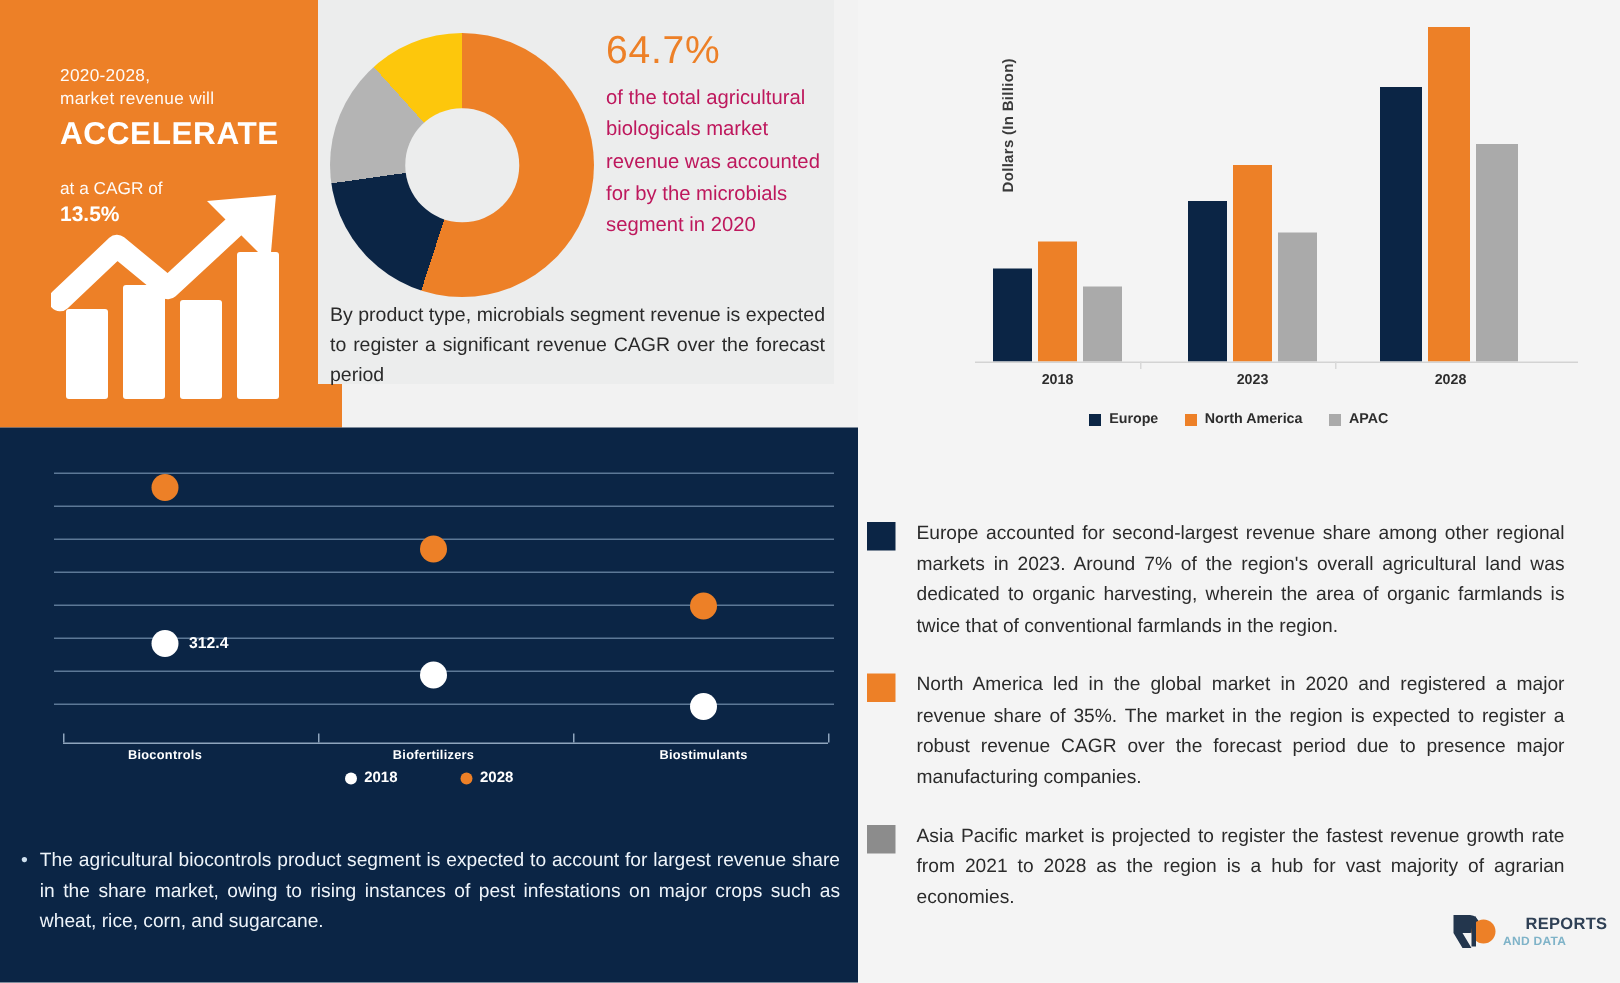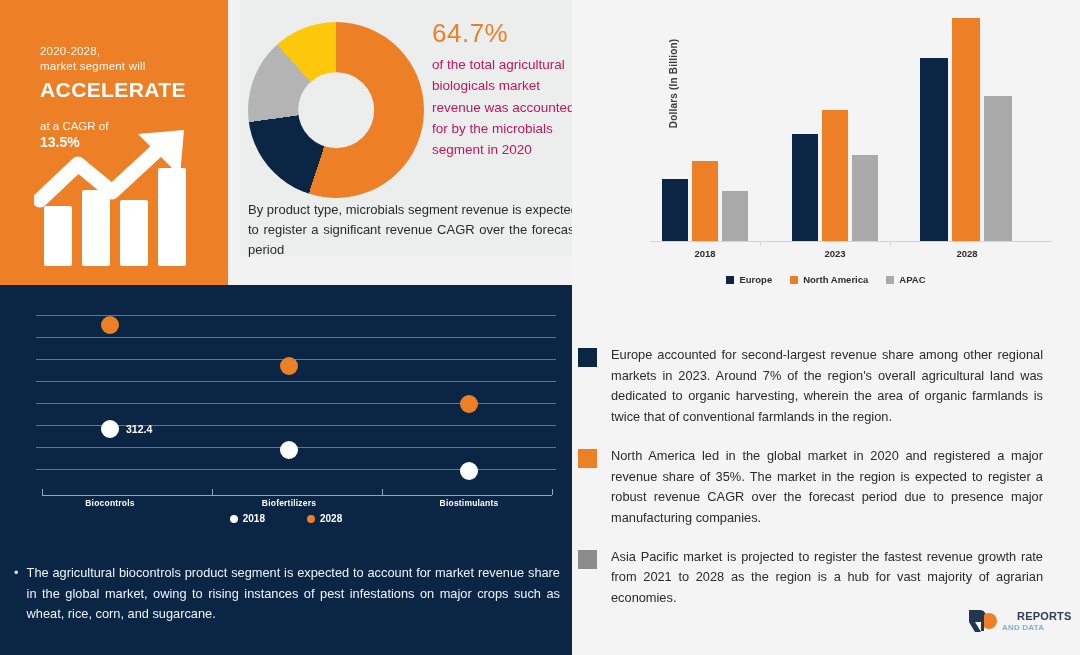--- a/index.html
+++ b/index.html
@@ -13,21 +13,21 @@
   .accel-panel{position:absolute;left:0;top:0;width:228px;height:285px;background:#ED8027;overflow:hidden;}
   .accel-text{position:absolute;left:40px;top:44px;width:180px;color:#ffffff;line-height:1.25;}
   .accel-l1{font-size:11.5px;letter-spacing:.2px;opacity:.97;}
   .accel-l2{font-size:11.5px;letter-spacing:.2px;opacity:.97;margin-top:1px;}
   .accel-big{font-size:21px;font-weight:bold;letter-spacing:.4px;margin-top:3px;}
   .accel-l3{font-size:11.5px;margin-top:16px;opacity:.97;}
   .accel-cagr{font-size:14px;font-weight:bold;margin-top:1px;}
   .accel-graphic{position:absolute;left:34px;top:128px;width:180px;height:140px;}
 
   
-  .donut-panel{position:absolute;left:240px;top:0;width:344px;height:256px;background:#eceded;}
+  .donut-panel{position:absolute;left:212px;top:0;width:344px;height:256px;background:#eceded;}
   .donut-wrap{position:absolute;left:8px;top:22px;width:176px;height:176px;}
   .donut{position:absolute;inset:0;border-radius:50%;
     background:conic-gradient(
       #ED8027 0deg 198deg,
       #0B2545 198deg 262deg,
       #b4b4b4 262deg 318deg,
       #FDC70C 318deg 360deg);
   }
   .donut-hole{position:absolute;left:50%;top:50%;transform:translate(-50%,-50%);
     width:43%;height:43%;border-radius:50%;background:#eceded;}
@@ -90,21 +90,21 @@
 </head>
 <body>
 
 <div class="canvas">
 
   <div class="left-col">
 
     <div class="accel-panel">
       <div class="accel-text">
         <div class="accel-l1">2020-2028,</div>
-        <div class="accel-l2">market segment will</div>
+        <div class="accel-l2">market revenue will</div>
         <div class="accel-big">ACCELERATE</div>
         <div class="accel-l3">at a CAGR of</div>
         <div class="accel-cagr">13.5%</div>
       </div>
       <div class="accel-graphic">
         <svg viewBox="0 0 180 140" width="180" height="140" aria-hidden="true">
           <g fill="#ffffff">
             <rect x="10" y="78" width="28" height="60" rx="2"></rect>
             <rect x="48" y="62" width="28" height="76" rx="2"></rect>
             <rect x="86" y="72" width="28" height="66" rx="2"></rect>
@@ -166,21 +166,21 @@
           <span>2018</span>
         </div>
         <div class="dp-leg-item">
           <span class="dp-leg-dot" style="background:#ED8027"></span>
           <span>2028</span>
         </div>
       </div>
 
       <div class="navy-bullet">
         <span class="bdot">•</span>
-        <p>The agricultural biocontrols product segment is expected to account for market revenue share in the global market, owing to rising instances of pest infestations on major crops such as wheat, rice, corn, and sugarcane.</p>
+        <p>The agricultural biocontrols product segment is expected to account for largest revenue share in the share market, owing to rising instances of pest infestations on major crops such as wheat, rice, corn, and sugarcane.</p>
       </div>
     </div>
   </div>
 
   <div class="right-col">
 
     <div class="barchart">
       <div class="y-axis-title">Dollars (In Billion)</div>
 
       <div class="plot">

